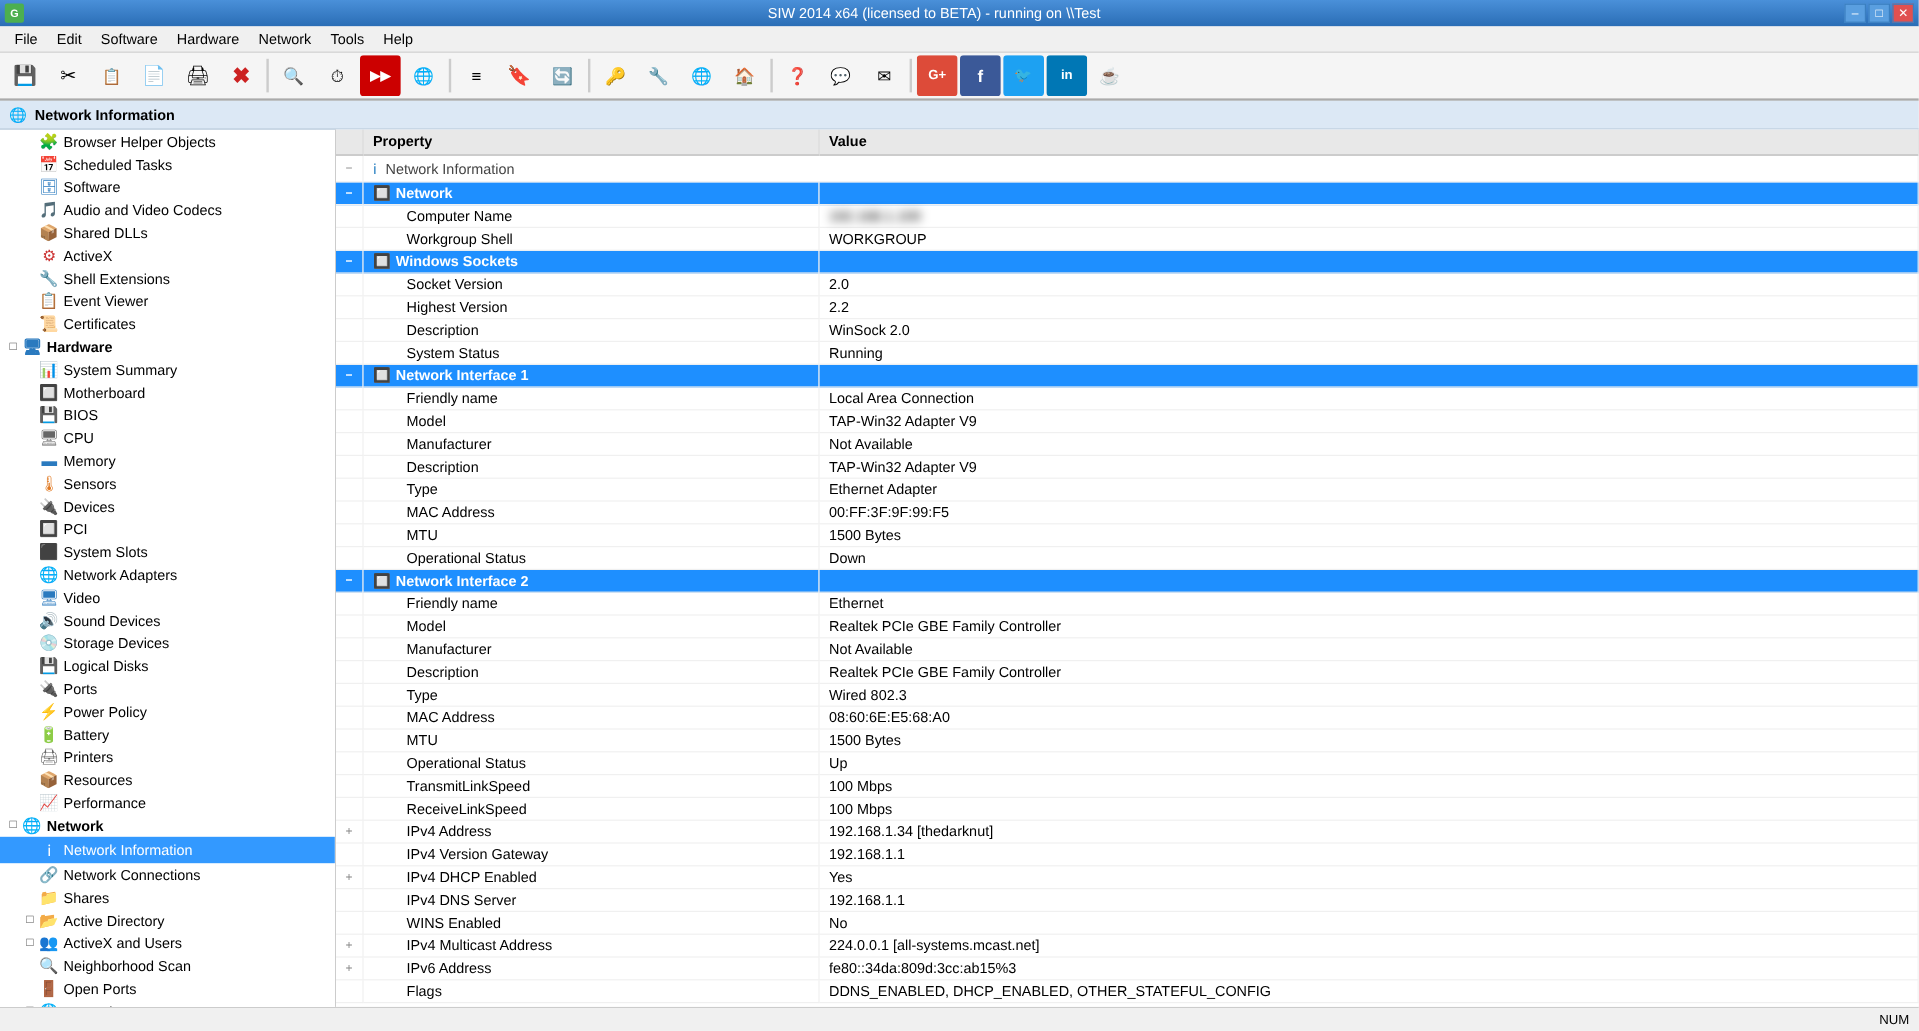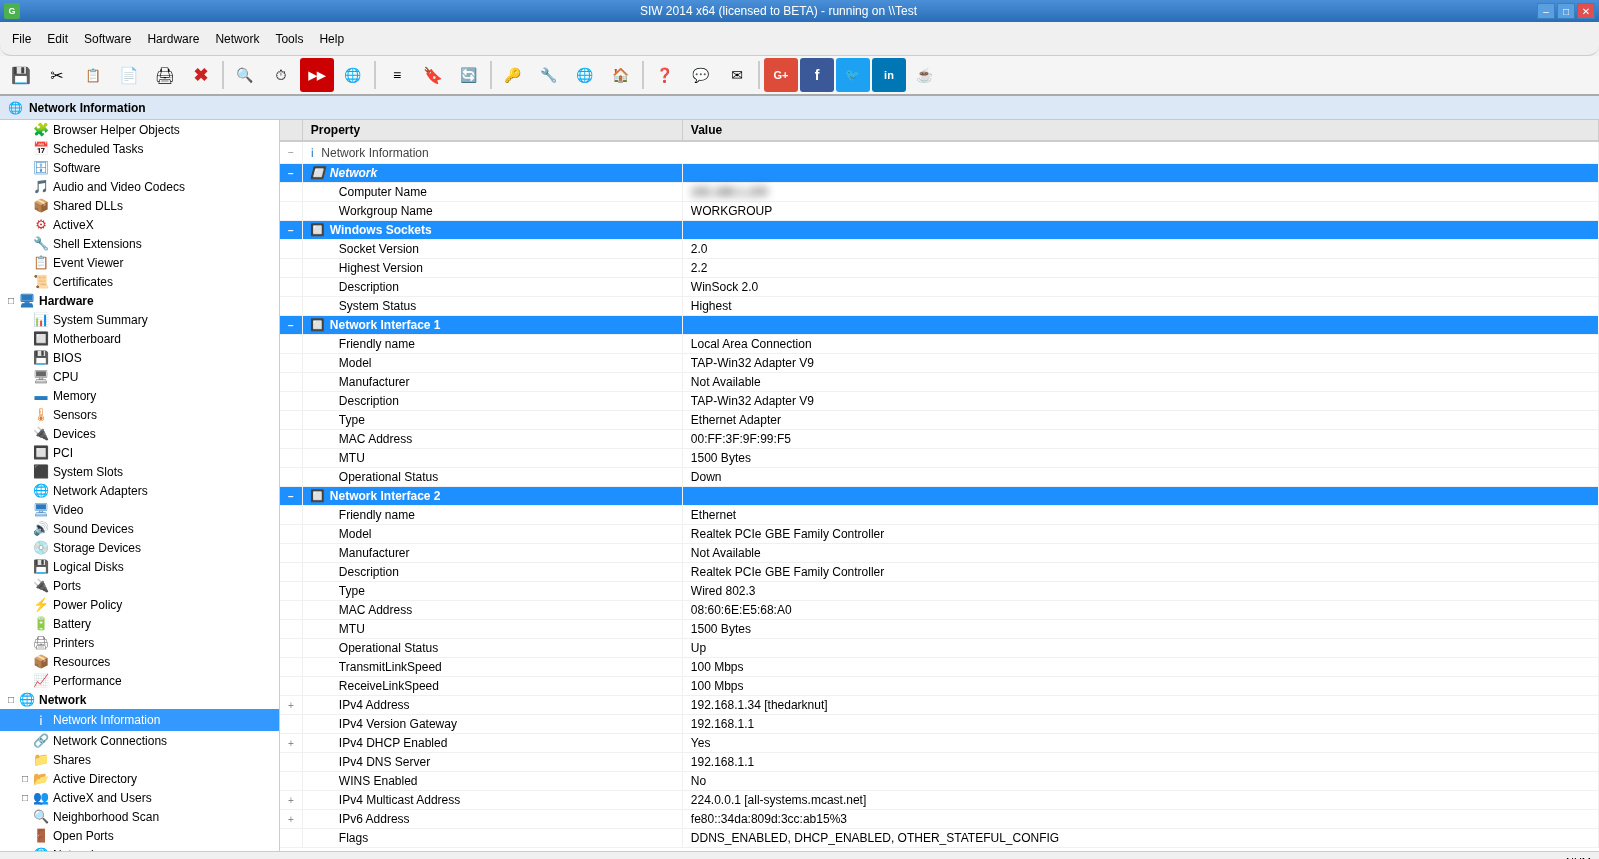--- a/index.html
+++ b/index.html
@@ -21,26 +21,25 @@
       width: 18px; height: 16px; background: #5a9fe0; border: 1px solid #3a7fc0;
       color: white; font-size: 10px; display: flex; align-items: center; justify-content: center;
       cursor: pointer;
     }
     #titlebar .win-btn.close { background: #e05050; }
     #titlebar .logo { width: 16px; height: 16px; background: #4CAF50; border-radius: 2px; display: flex; align-items: center; justify-content: center; color: white; font-size: 9px; font-weight: bold; }
 
     
     #menubar {
       background: #f0f0f0;
-      height: 34px;
+      height: 22px;
       display: flex;
       align-items: center;
       padding: 0 4px;
       border-bottom: 1px solid #ccc;
-      border-radius: 11px;
     }
     .menu-item { padding: 2px 8px; font-size: 12px; cursor: pointer; }
 
     
     #toolbar {
       background: #f5f5f5;
       height: 40px;
       display: flex;
       align-items: center;
       padding: 2px 4px;
@@ -424,33 +423,33 @@
         <tr>
           <td style="width:22px; color:#888; font-size:10px;">−</td>
           <td colspan="2" style="color:#444;">
             <span style="color:#1e7abf; margin-right:4px;">ℹ</span>
             <span>Network Information</span>
           </td>
         </tr>
 
         <tr class="row-header">
           <td style="color:white; font-size:10px;">−</td>
-          <td style="color:white;font-style:italic;">
+          <td style="color:white;">
             <span style="margin-right:4px; font-size:12px;">🔲</span>Network
           </td>
           <td></td>
         </tr>
         <tr>
           <td></td>
           <td class="indent-2">Computer Name</td>
           <td><span class="blurred">192.168.1.100</span></td>
         </tr>
         <tr>
           <td></td>
-          <td class="indent-2">Workgroup Name</td>
+          <td class="indent-2">Workgroup Shell</td>
           <td>WORKGROUP</td>
         </tr>
 
         <tr class="row-header">
           <td style="color:white; font-size:10px;">−</td>
           <td style="color:white;">
             <span style="margin-right:4px; font-size:12px;">🔲</span>Windows Sockets
           </td>
           <td></td>
         </tr>
@@ -465,21 +464,21 @@
           <td>2.2</td>
         </tr>
         <tr>
           <td></td>
           <td class="indent-2">Description</td>
           <td>WinSock 2.0</td>
         </tr>
         <tr>
           <td></td>
           <td class="indent-2">System Status</td>
-          <td>Highest</td>
+          <td>Running</td>
         </tr>
 
         <tr class="row-header">
           <td style="color:white; font-size:10px;">−</td>
           <td style="color:white;">
             <span style="margin-right:4px; font-size:12px;">🔲</span>Network Interface 1
           </td>
           <td></td>
         </tr>
         <tr>

